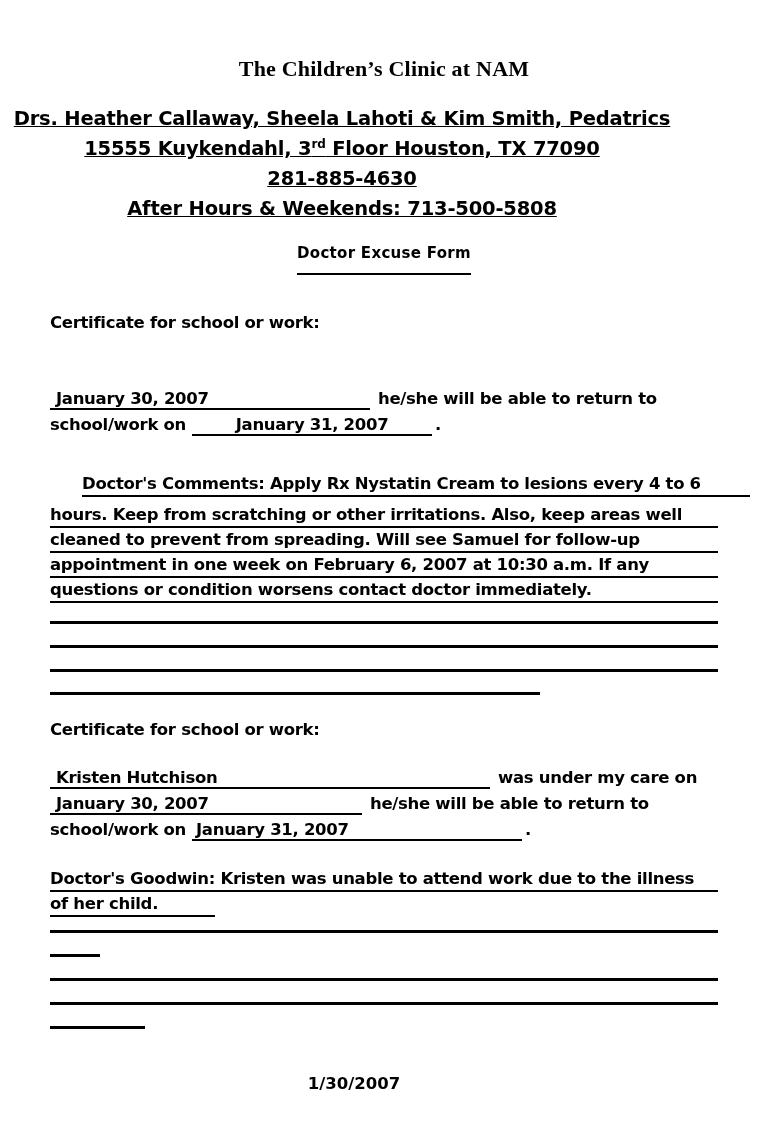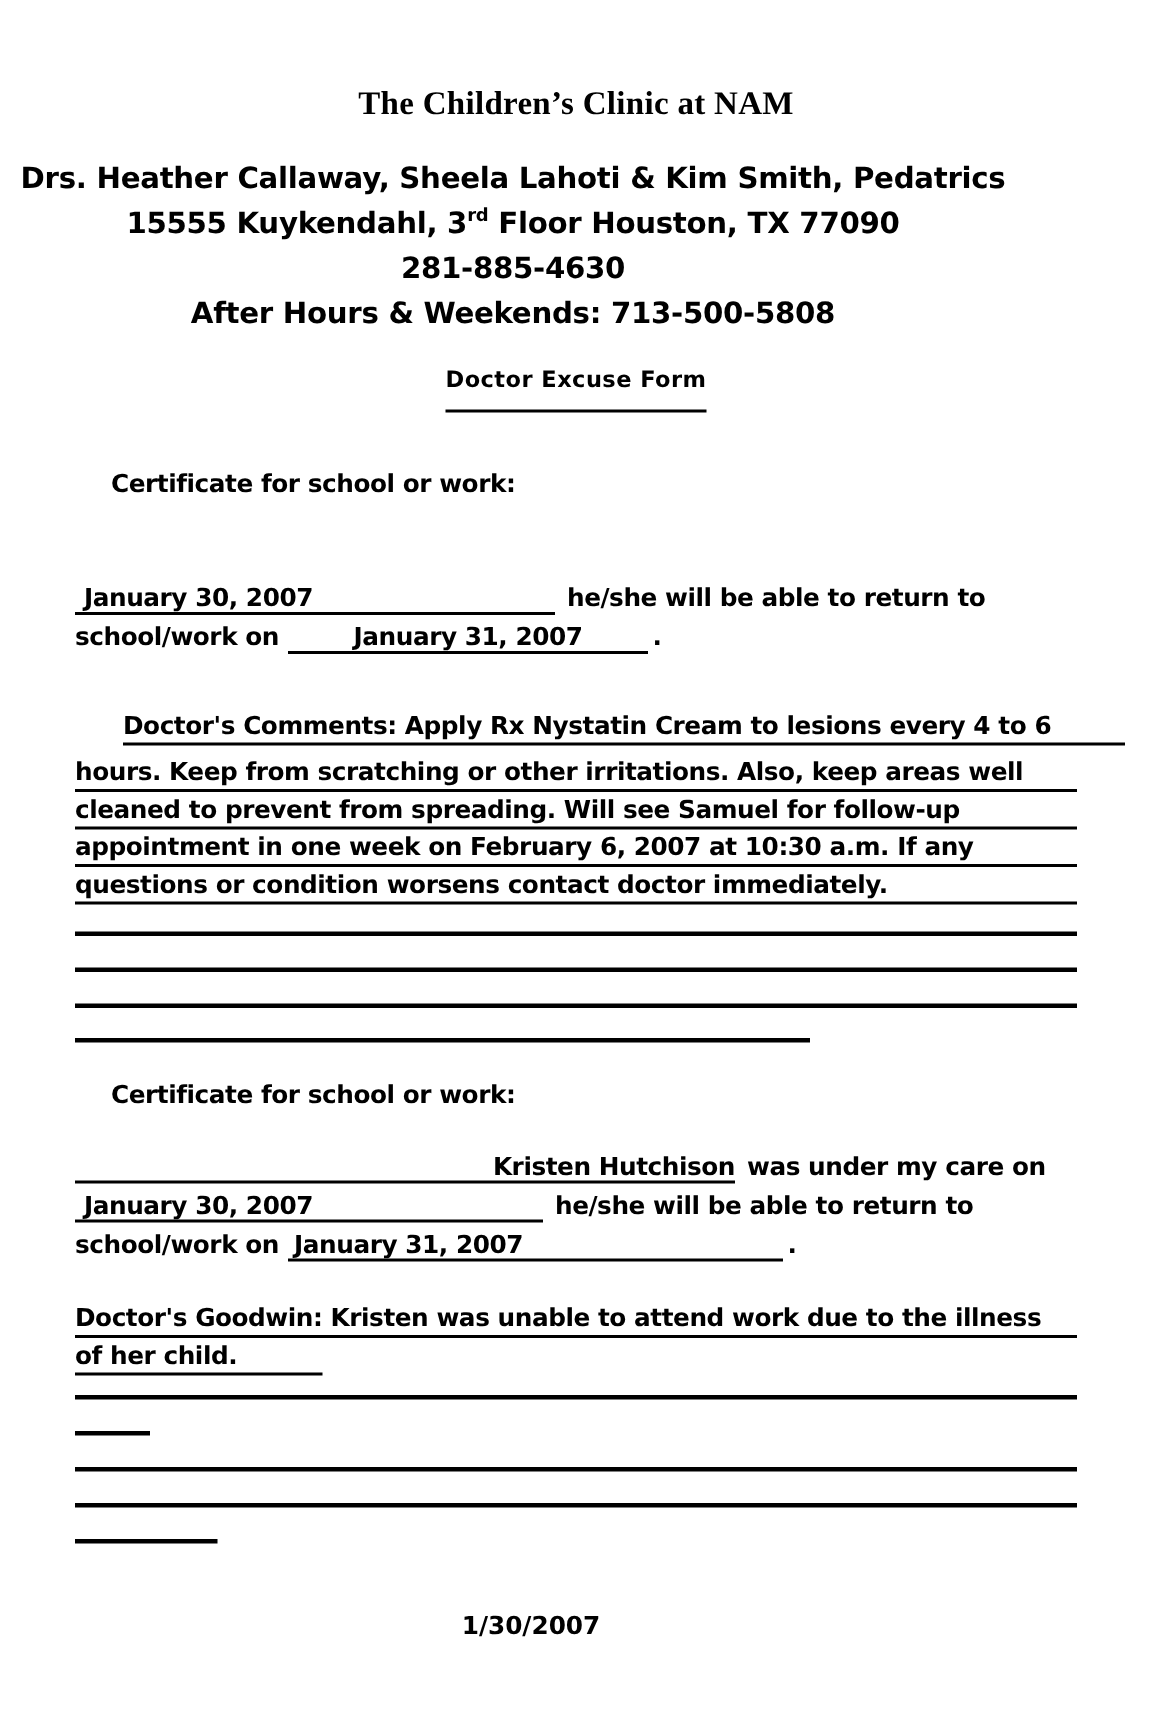--- a/index.html
+++ b/index.html
@@ -37,20 +37,21 @@
     letter-spacing: 0.2px;
     line-height: 26px;
   }
 
   .header-lines {
     position: absolute;
     top: 104px;
     left: 0;
     width: 684px;
     text-align: center;
+    text-decoration: underline;
   }
   .header-line {
     font-family: "DejaVu Sans", "Liberation Sans", sans-serif;
     font-weight: bold;
     font-size: 19.5px;
     line-height: 30px;
     letter-spacing: -0.2px;
     white-space: nowrap;
   }
   .header-line sup {
@@ -81,21 +82,20 @@
     font-family: "DejaVu Sans", "Liberation Sans", sans-serif;
     font-weight: bold;
     font-size: 16.5px;
     letter-spacing: -0.3px;
     white-space: nowrap;
   }
 
   .cert-heading {
     position: absolute;
     left: 50px;
-    margin-left: 24px;
   }
 
   
   .abs {
     position: absolute;
   }
 
   
   .fill {
     display: inline-block;
@@ -186,21 +186,21 @@
   </div>
 
   <div class="rule" style="top:621px; width:668px;"></div>
   <div class="rule" style="top:645px; width:668px;"></div>
   <div class="rule" style="top:669px; width:668px;"></div>
   <div class="rule" style="top:692px; width:490px;"></div>
 
   <div class="abs body-txt cert-heading" style="top:720px;">Certificate for school or work:</div>
 
   <div class="abs body-txt" style="top:768px; left:50px;">
-    <span class="fill" style="width:440px;text-align:right;">Kristen Hutchison</span><span style="padding-left:8px;">was under my care on</span>
+    <span class="fill" style="width:440px;">Kristen Hutchison</span><span style="padding-left:8px;">was under my care on</span>
   </div>
 
   <div class="abs body-txt" style="top:794px; left:50px;">
     <span class="fill" style="width:312px;">January 30, 2007</span><span style="padding-left:8px;">he/she will be able to return to</span>
   </div>
 
   <div class="abs body-txt" style="top:820px; left:50px;">
     <span>school/work on</span><span class="fill" style="width:330px; margin-left:6px; padding-left:4px;">January 31, 2007</span><span style="padding-left:3px;">.</span>
   </div>
 

